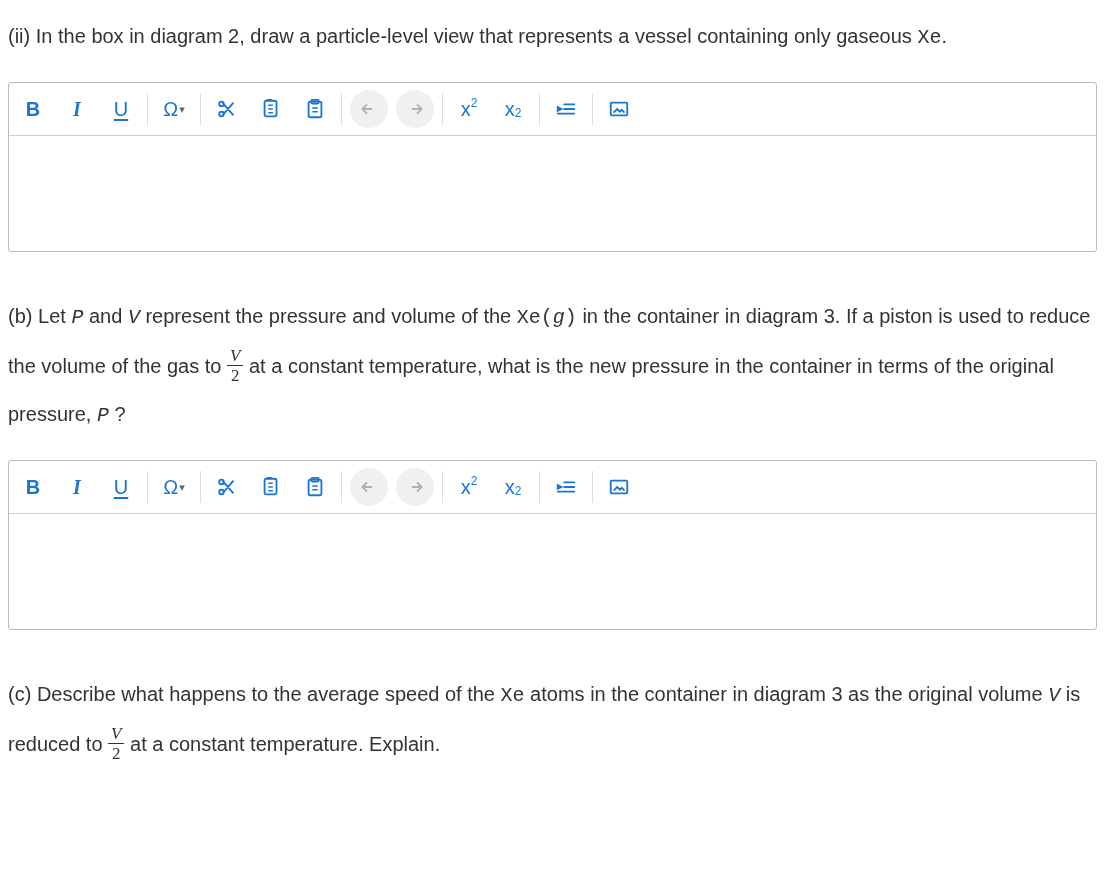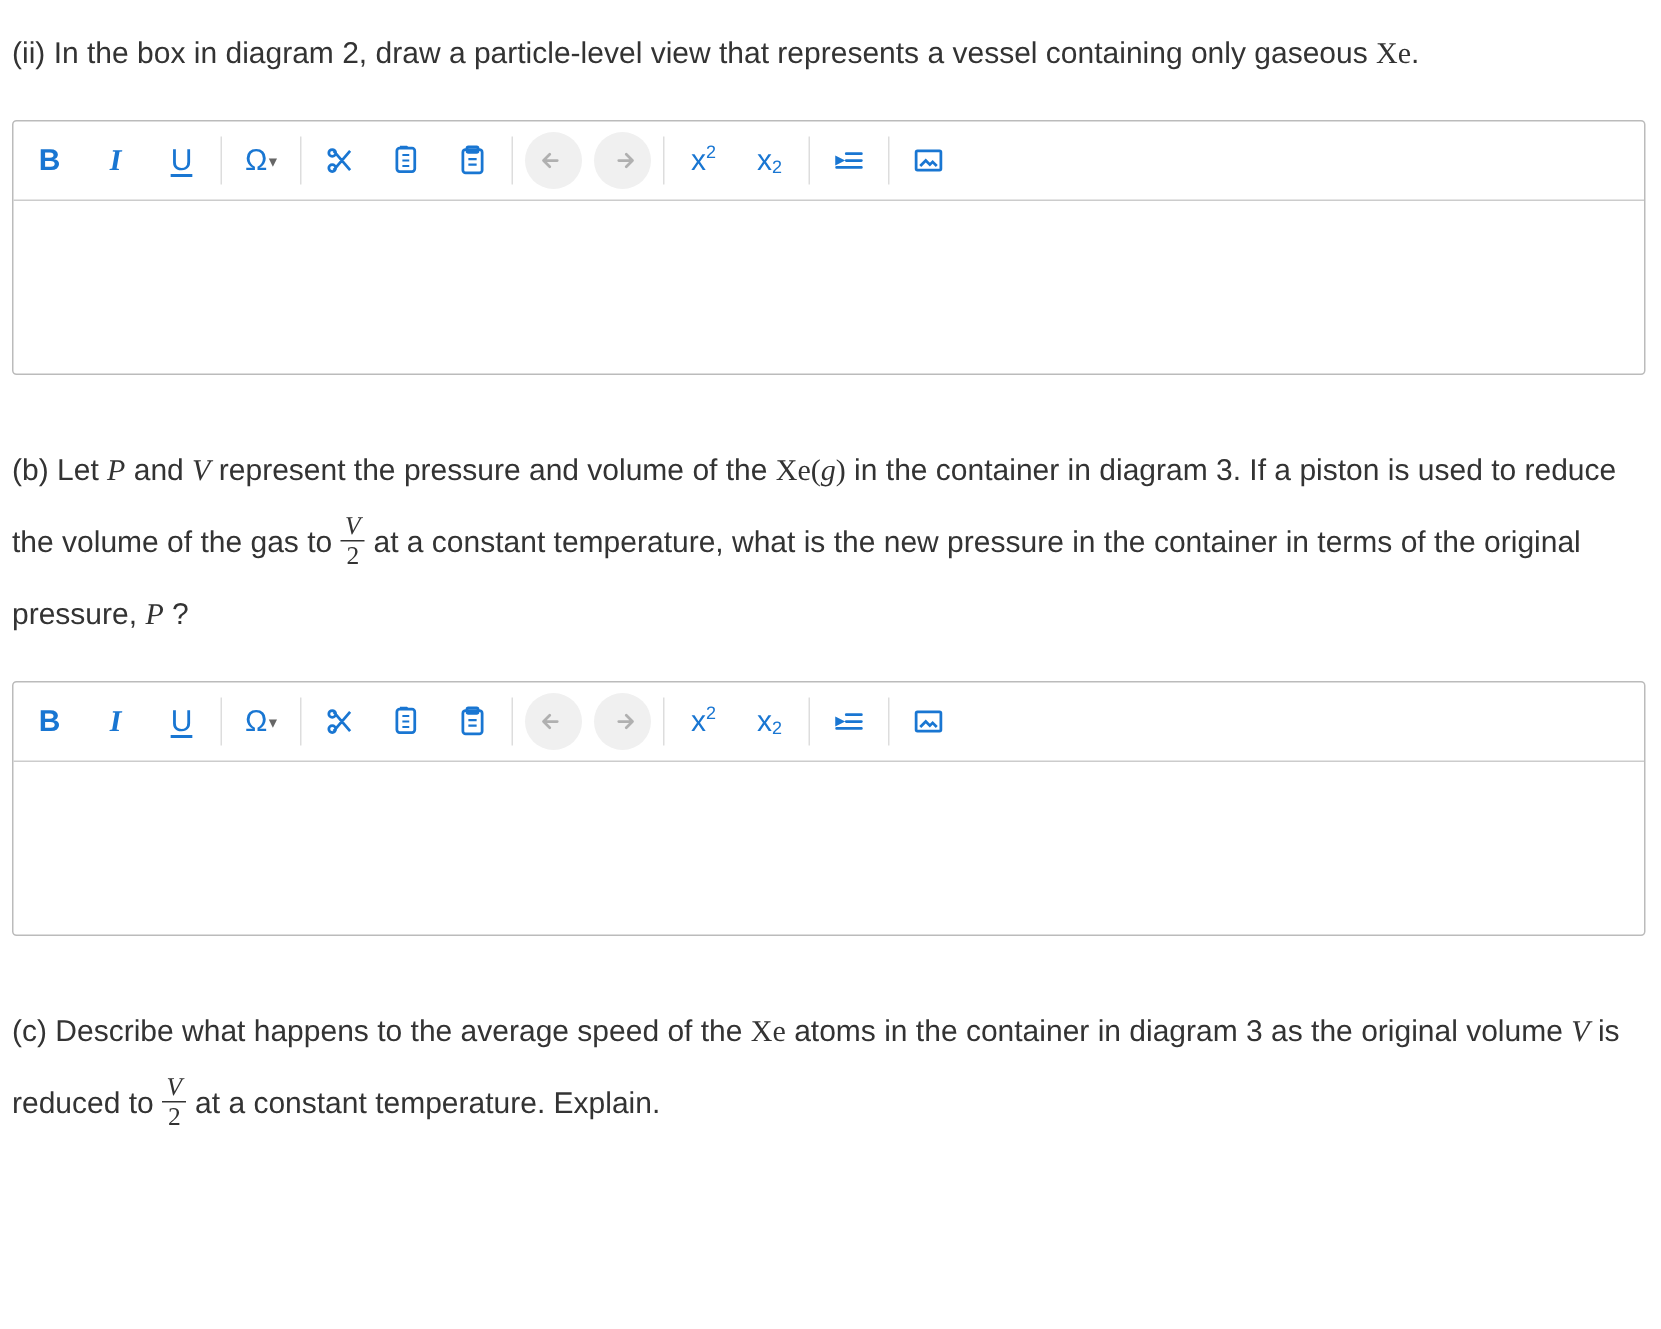--- a/index.html
+++ b/index.html
@@ -9,21 +9,21 @@
       color: #333;
       width: 1107px;
       padding: 12px 0 20px 8px;
       font-size: 20px;
     }
     .question-text {
       line-height: 2.4;
       color: #333;
       margin-bottom: 20px;
     }
-    .serif { font-family: Liberation Serif, serif; }
+    .serif { font-family: Liberation Mono, monospace; }
     .frac {
       display: inline-block;
       vertical-align: middle;
       text-align: center;
       font-family: Georgia, 'Times New Roman', serif;
       line-height: 1.0;
       font-size: 17px;
       position: relative;
       top: -2px;
     }

